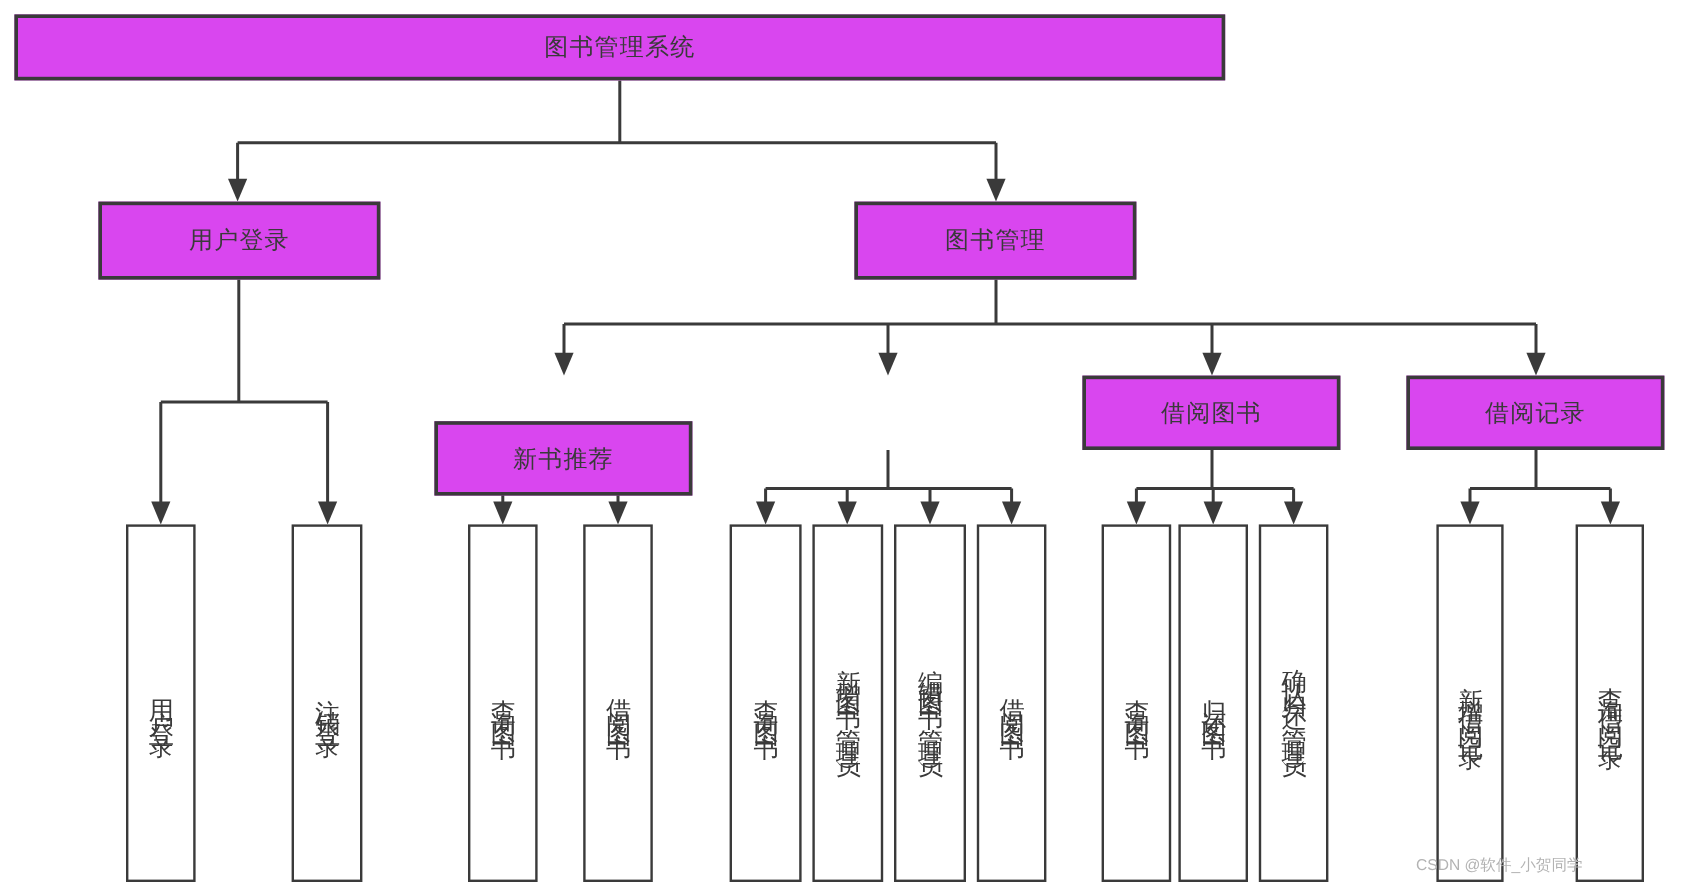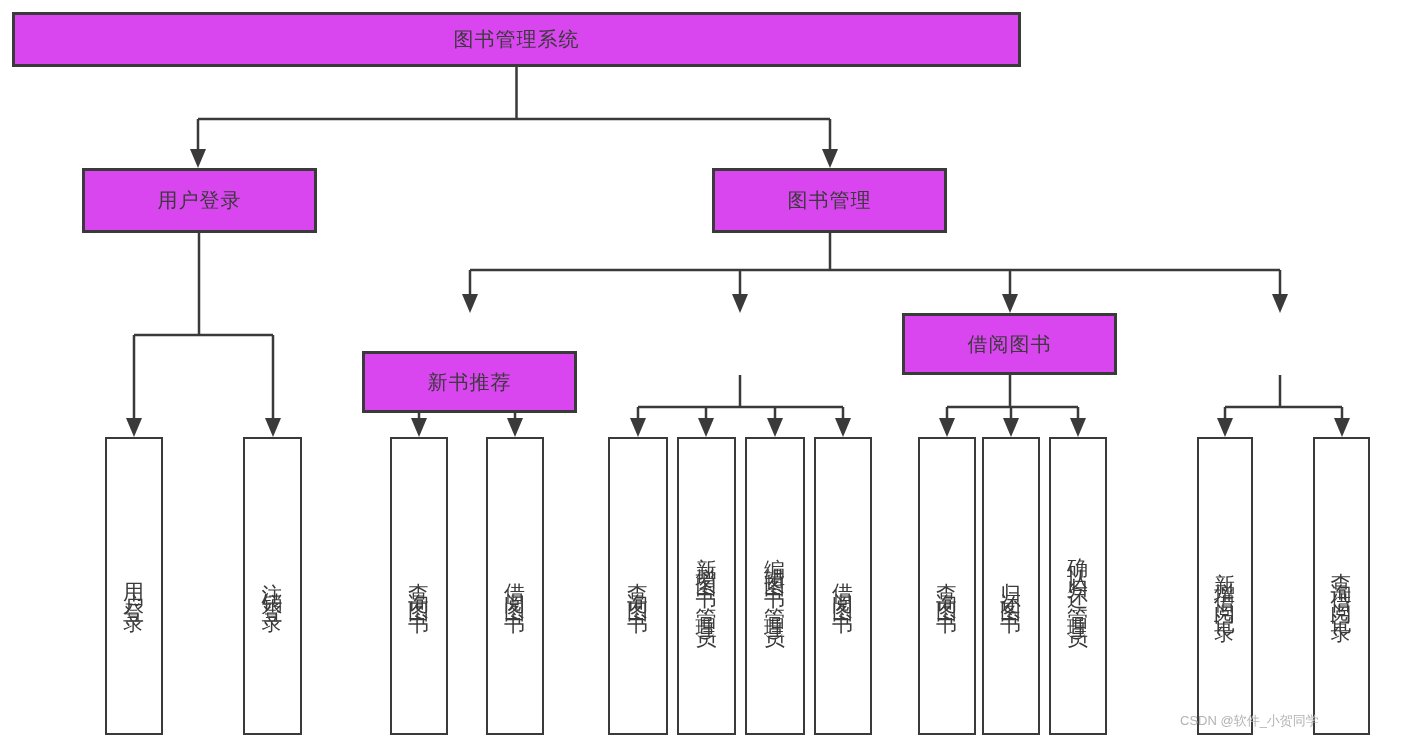--- a/index.html
+++ b/index.html
@@ -126,20 +126,23 @@
   <div class="box" style="left:712px; top:168px; width:235px; height:65px;">
     <span>图书管理</span>
   </div>
 
   <div class="box" style="left:362px; top:313px; width:215px; height:62px;margin-top:38px;">
     <span>新书推荐</span>
   </div>
   <div class="box" style="left:902px; top:313px; width:215px; height:62px;">
     <span>借阅图书</span>
   </div>
+  <div class="box" style="left:1172px; top:313px; width:215px; height:62px;">
+    <span>借阅记录</span>
+  </div>
 
   <div class="vbox" style="left:105px; width:58px;">
     <span class="vtext">用户登录</span>
   </div>
   <div class="vbox" style="left:243px; width:59px;">
     <span class="vtext">注销登录</span>
   </div>
 
   <div class="vbox" style="left:390px; width:58px;">
     <span class="vtext">查询图书</span>

